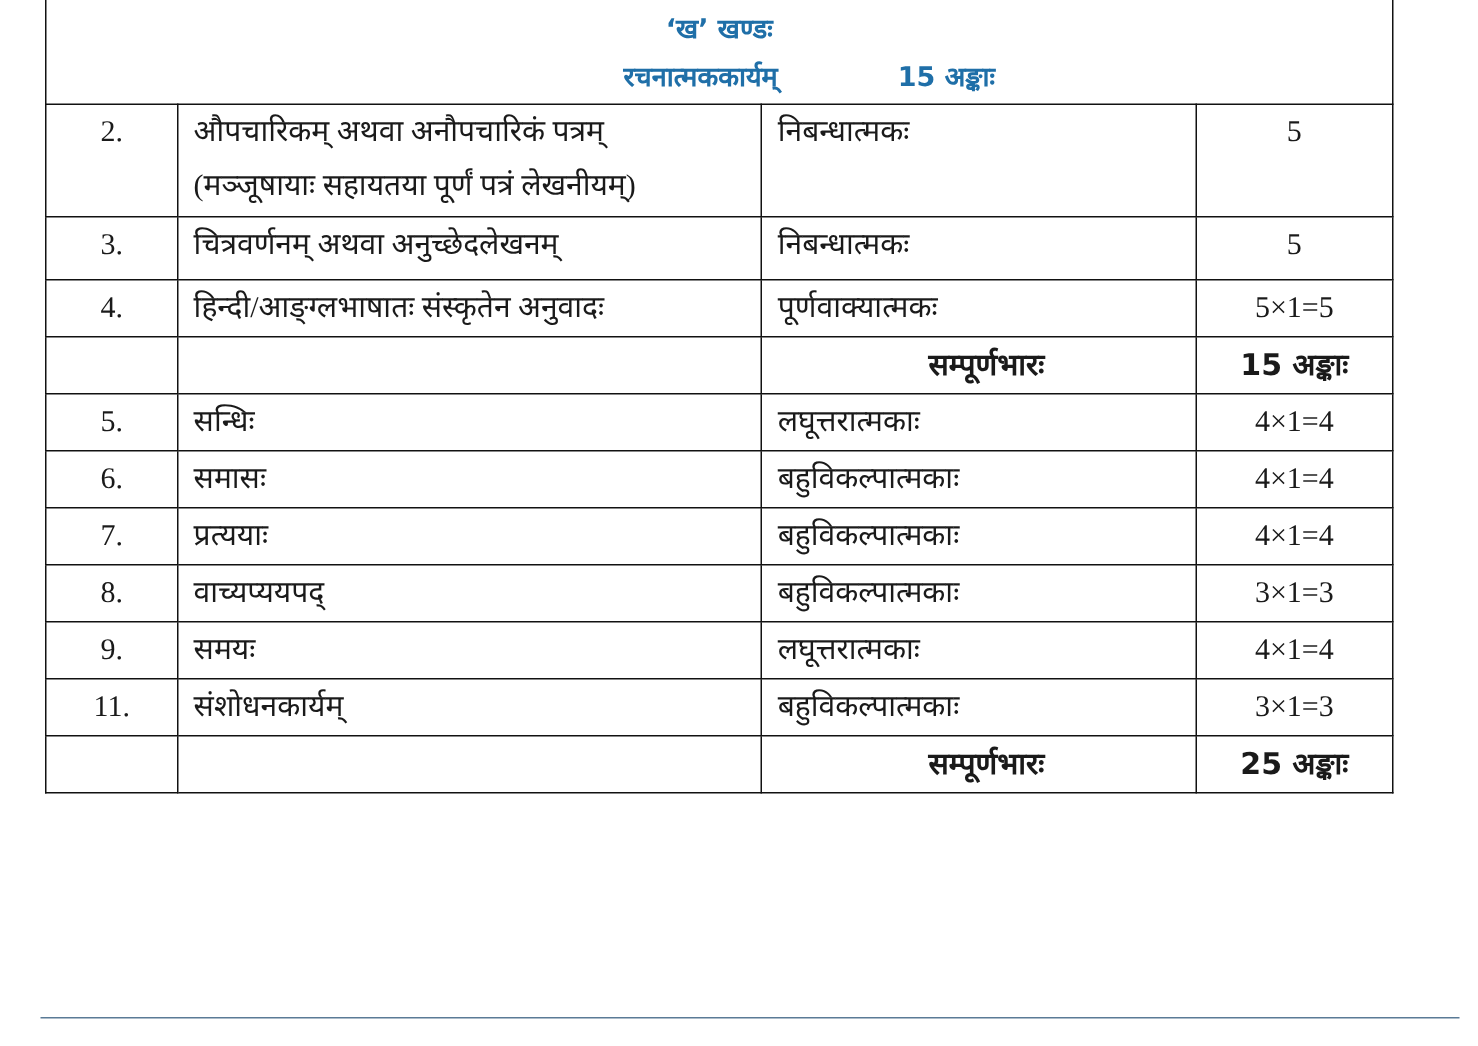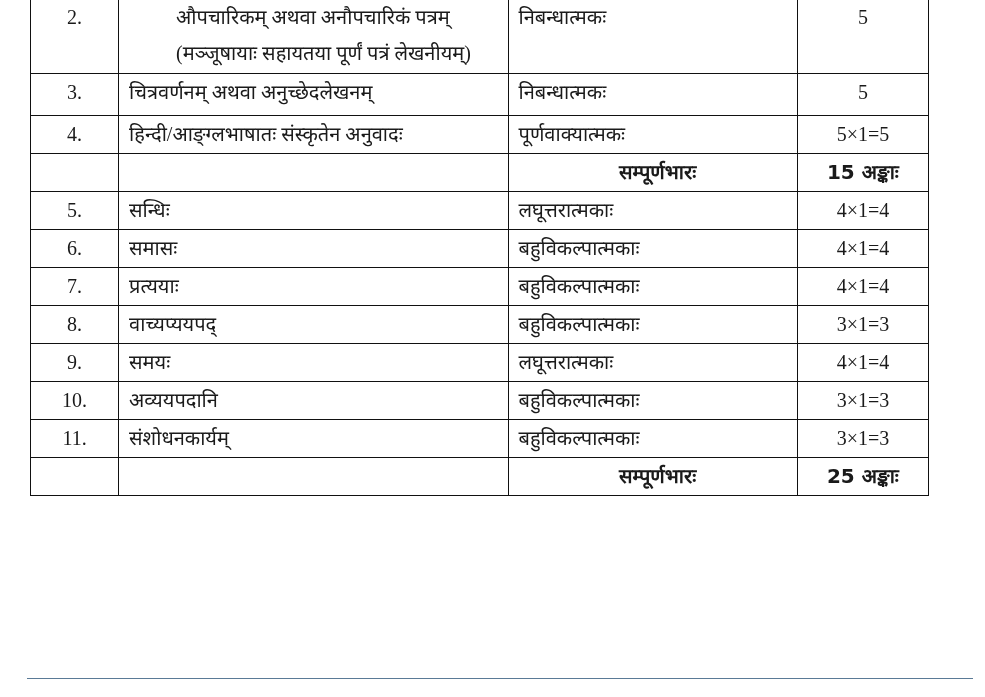--- a/index.html
+++ b/index.html
@@ -10,37 +10,45 @@
   .c-num { width:88px; text-align:center; }
   .c-topic { width:389px; padding-left:10px !important; }
   .c-type { width:289px; padding-left:10px !important; }
   .c-marks { width:131px; text-align:center; }
   .sec-cell { text-align:center; color:#1f6fa8; font-weight:bold; font-family:"DejaVu Sans", sans-serif; }
   .sec-title { font-size:18px; line-height:38px; height:34px; padding-top:2px; }
   .sec-sub { font-size:18px; line-height:34px; height:34px; padding-left:120px; }
   .sec-sub .gap { display:inline-block; width:80px; }
   .num { font-size:21px; padding-top:4px; }
   .bold { font-weight:bold; font-family:"DejaVu Sans", sans-serif; font-size:17px;text-align:center; }
-  .line2 { display:block;margin-left:47px; }
+  .line2 { display:block; }
   .footer-line { position:absolute; left:27px; top:678px; width:946px; height:1px; background:#5a7a96; }
   .r-tall td { height:74px; }
   .r-std td { height:37px; }
 </style>
 </head>
 <body>
 
 <table class="tbl">
   <colgroup>
       <col style="width:88px">
       <col style="width:389px">
       <col style="width:289px">
       <col style="width:131px">
     </colgroup>
 
   <tbody>
+      <tr>
+    <td colspan="4" class="sec-cell">
+      <div class="sec-title">‘ख’ खण्डः</div>
+      <div class="sec-sub">
+        <span>रचनात्मककार्यम्</span><span class="gap"></span><span>15 अङ्काः</span>
+      </div>
+    </td>
+  </tr>
 
   <tr class="r-tall">
     <td class="c-num num">2.</td>
     <td class="c-topic">
       <span class="line2">औपचारिकम् अथवा अनौपचारिकं पत्रम्</span>
       <span class="line2">(मञ्जूषायाः सहायतया पूर्णं पत्रं लेखनीयम्)</span>
     </td>
     <td class="c-type">निबन्धात्मकः</td>
     <td class="c-marks num">5</td>
   </tr>
@@ -88,26 +96,20 @@
     <td class="c-type">बहुविकल्पात्मकाः</td>
     <td class="c-marks num">3×1=3</td>
   </tr>
   <tr class="r-std">
     <td class="c-num num">9.</td>
     <td class="c-topic">समयः</td>
     <td class="c-type">लघूत्तरात्मकाः</td>
     <td class="c-marks num">4×1=4</td>
   </tr>
   <tr class="r-std">
-    <td class="c-num num">10.</td>
-    <td class="c-topic">अव्ययपदानि</td>
-    <td class="c-type">बहुविकल्पात्मकाः</td>
-    <td class="c-marks num">3×1=3</td>
-  </tr>
-  <tr class="r-std">
     <td class="c-num num">11.</td>
     <td class="c-topic">संशोधनकार्यम्</td>
     <td class="c-type">बहुविकल्पात्मकाः</td>
     <td class="c-marks num">3×1=3</td>
   </tr>
   <tr class="r-std">
     <td class="c-num"></td>
     <td class="c-topic"></td>
     <td class="c-type bold">सम्पूर्णभारः</td>
     <td class="c-marks bold">25 अङ्काः</td>

